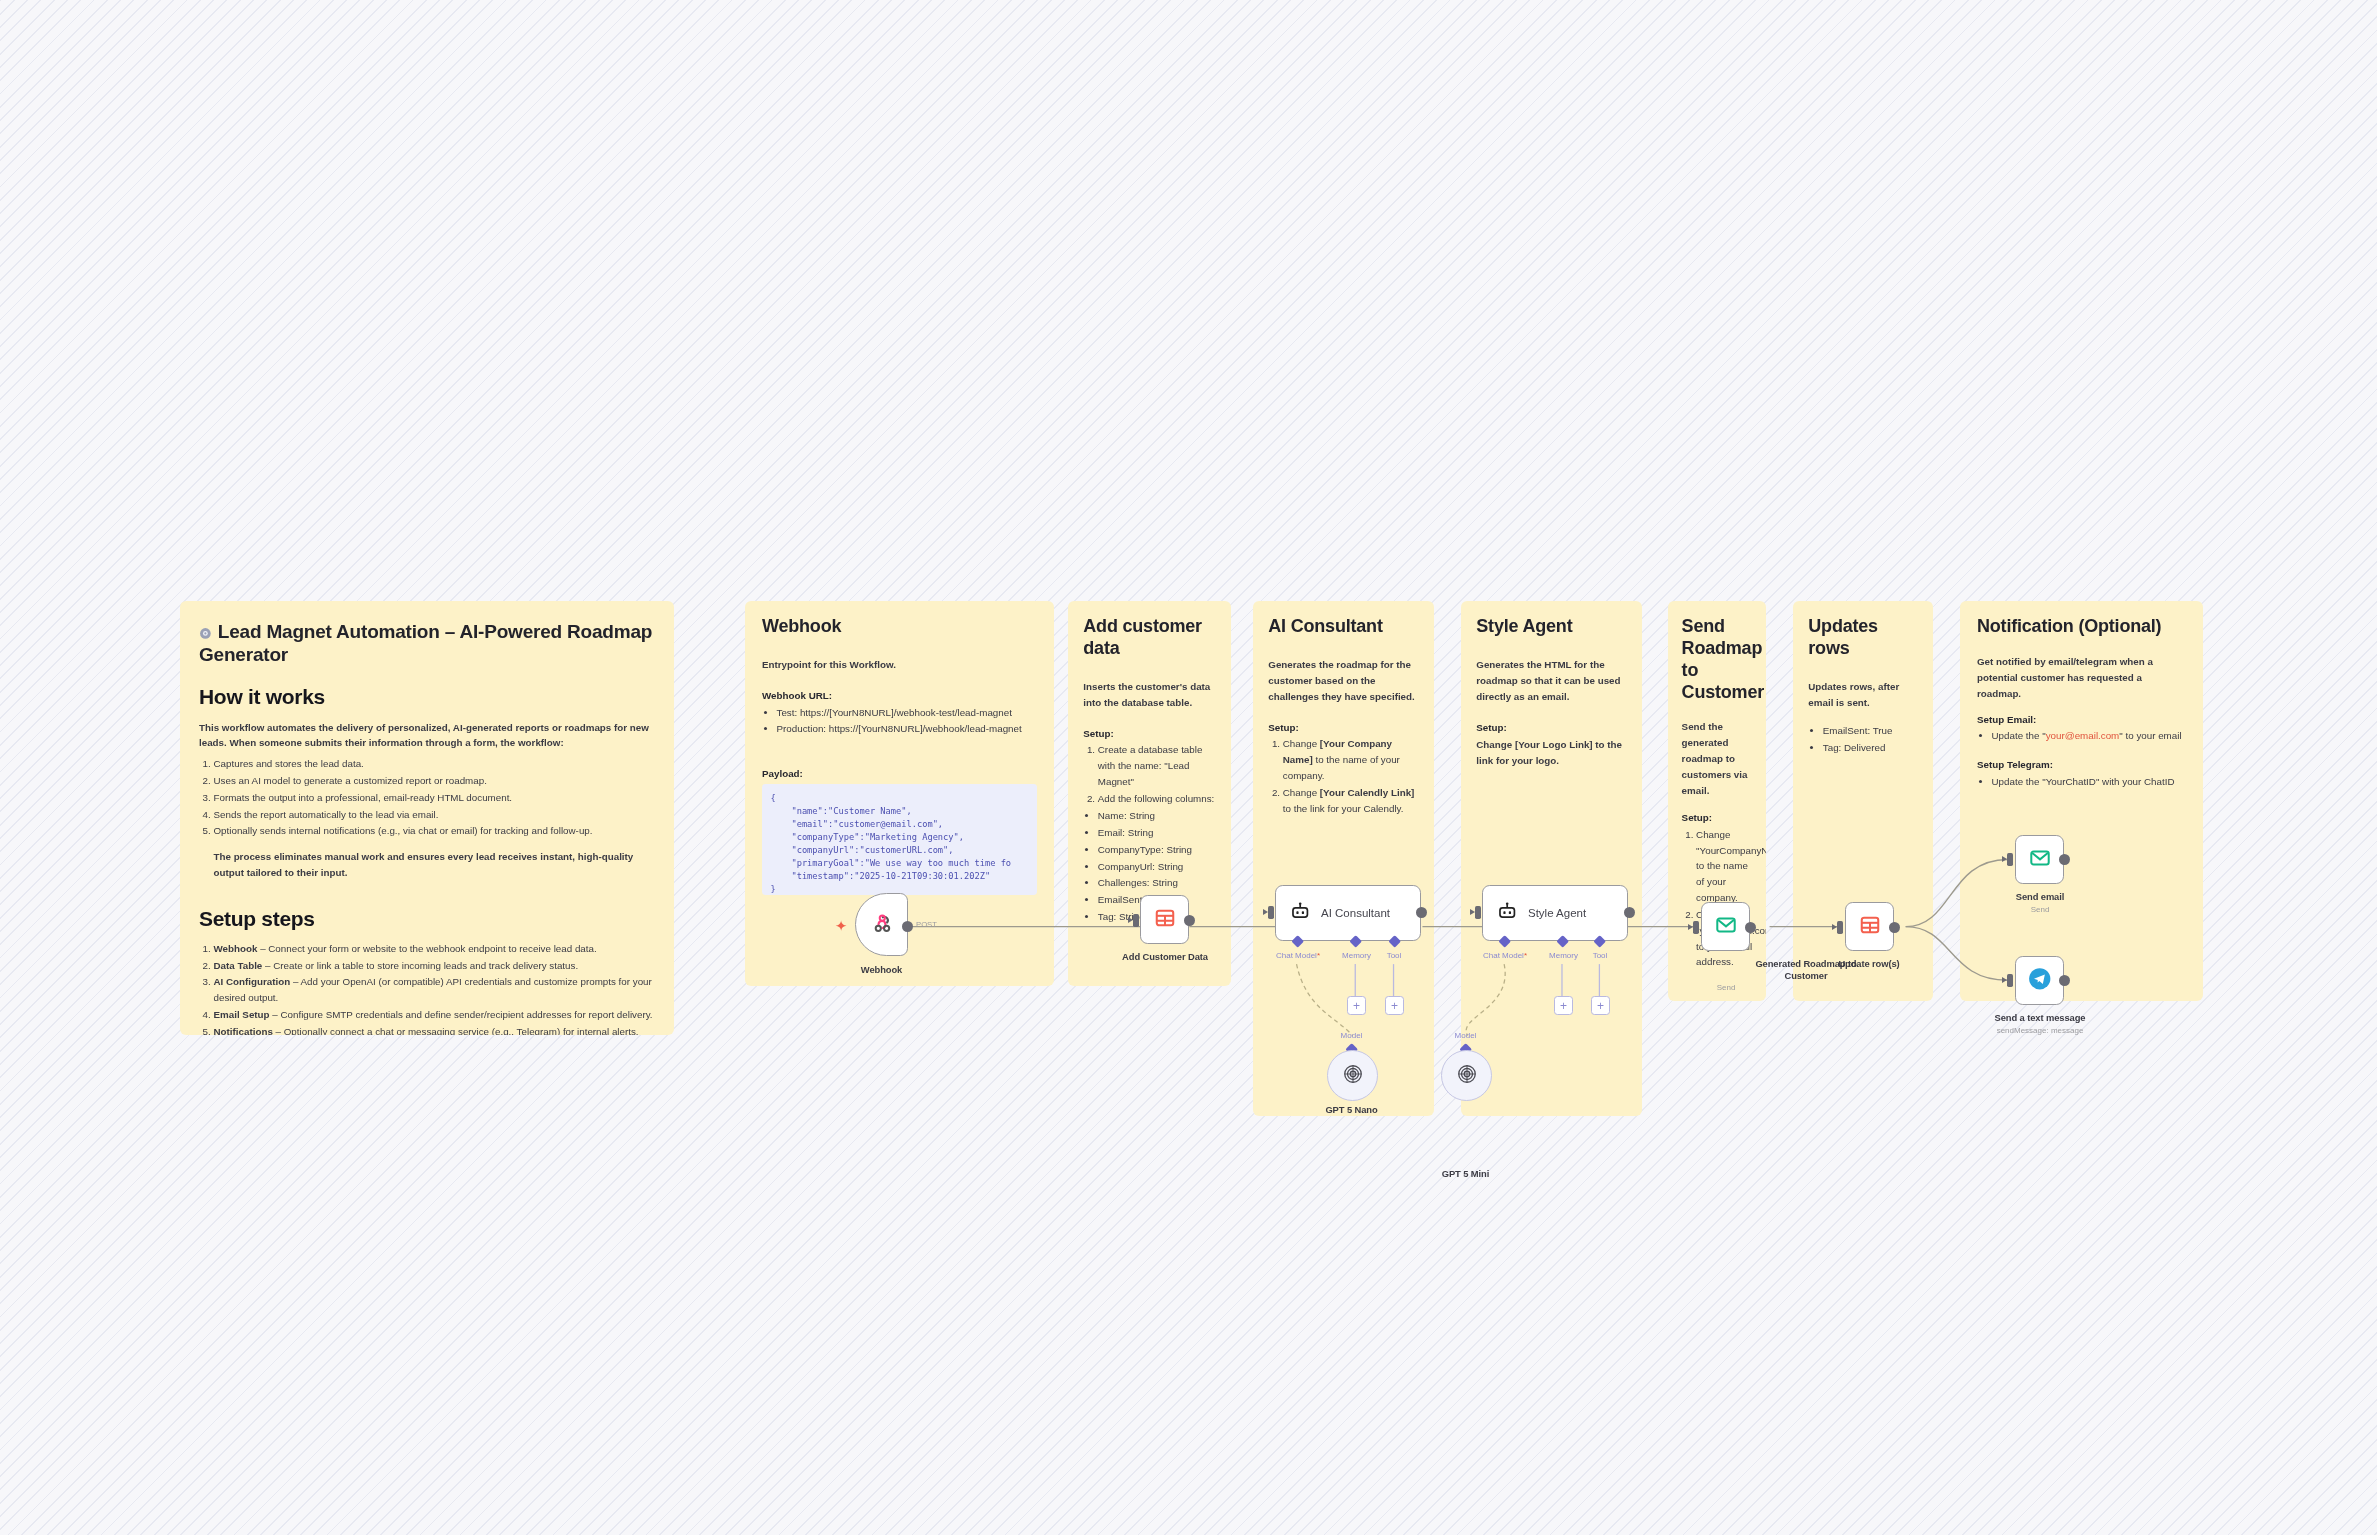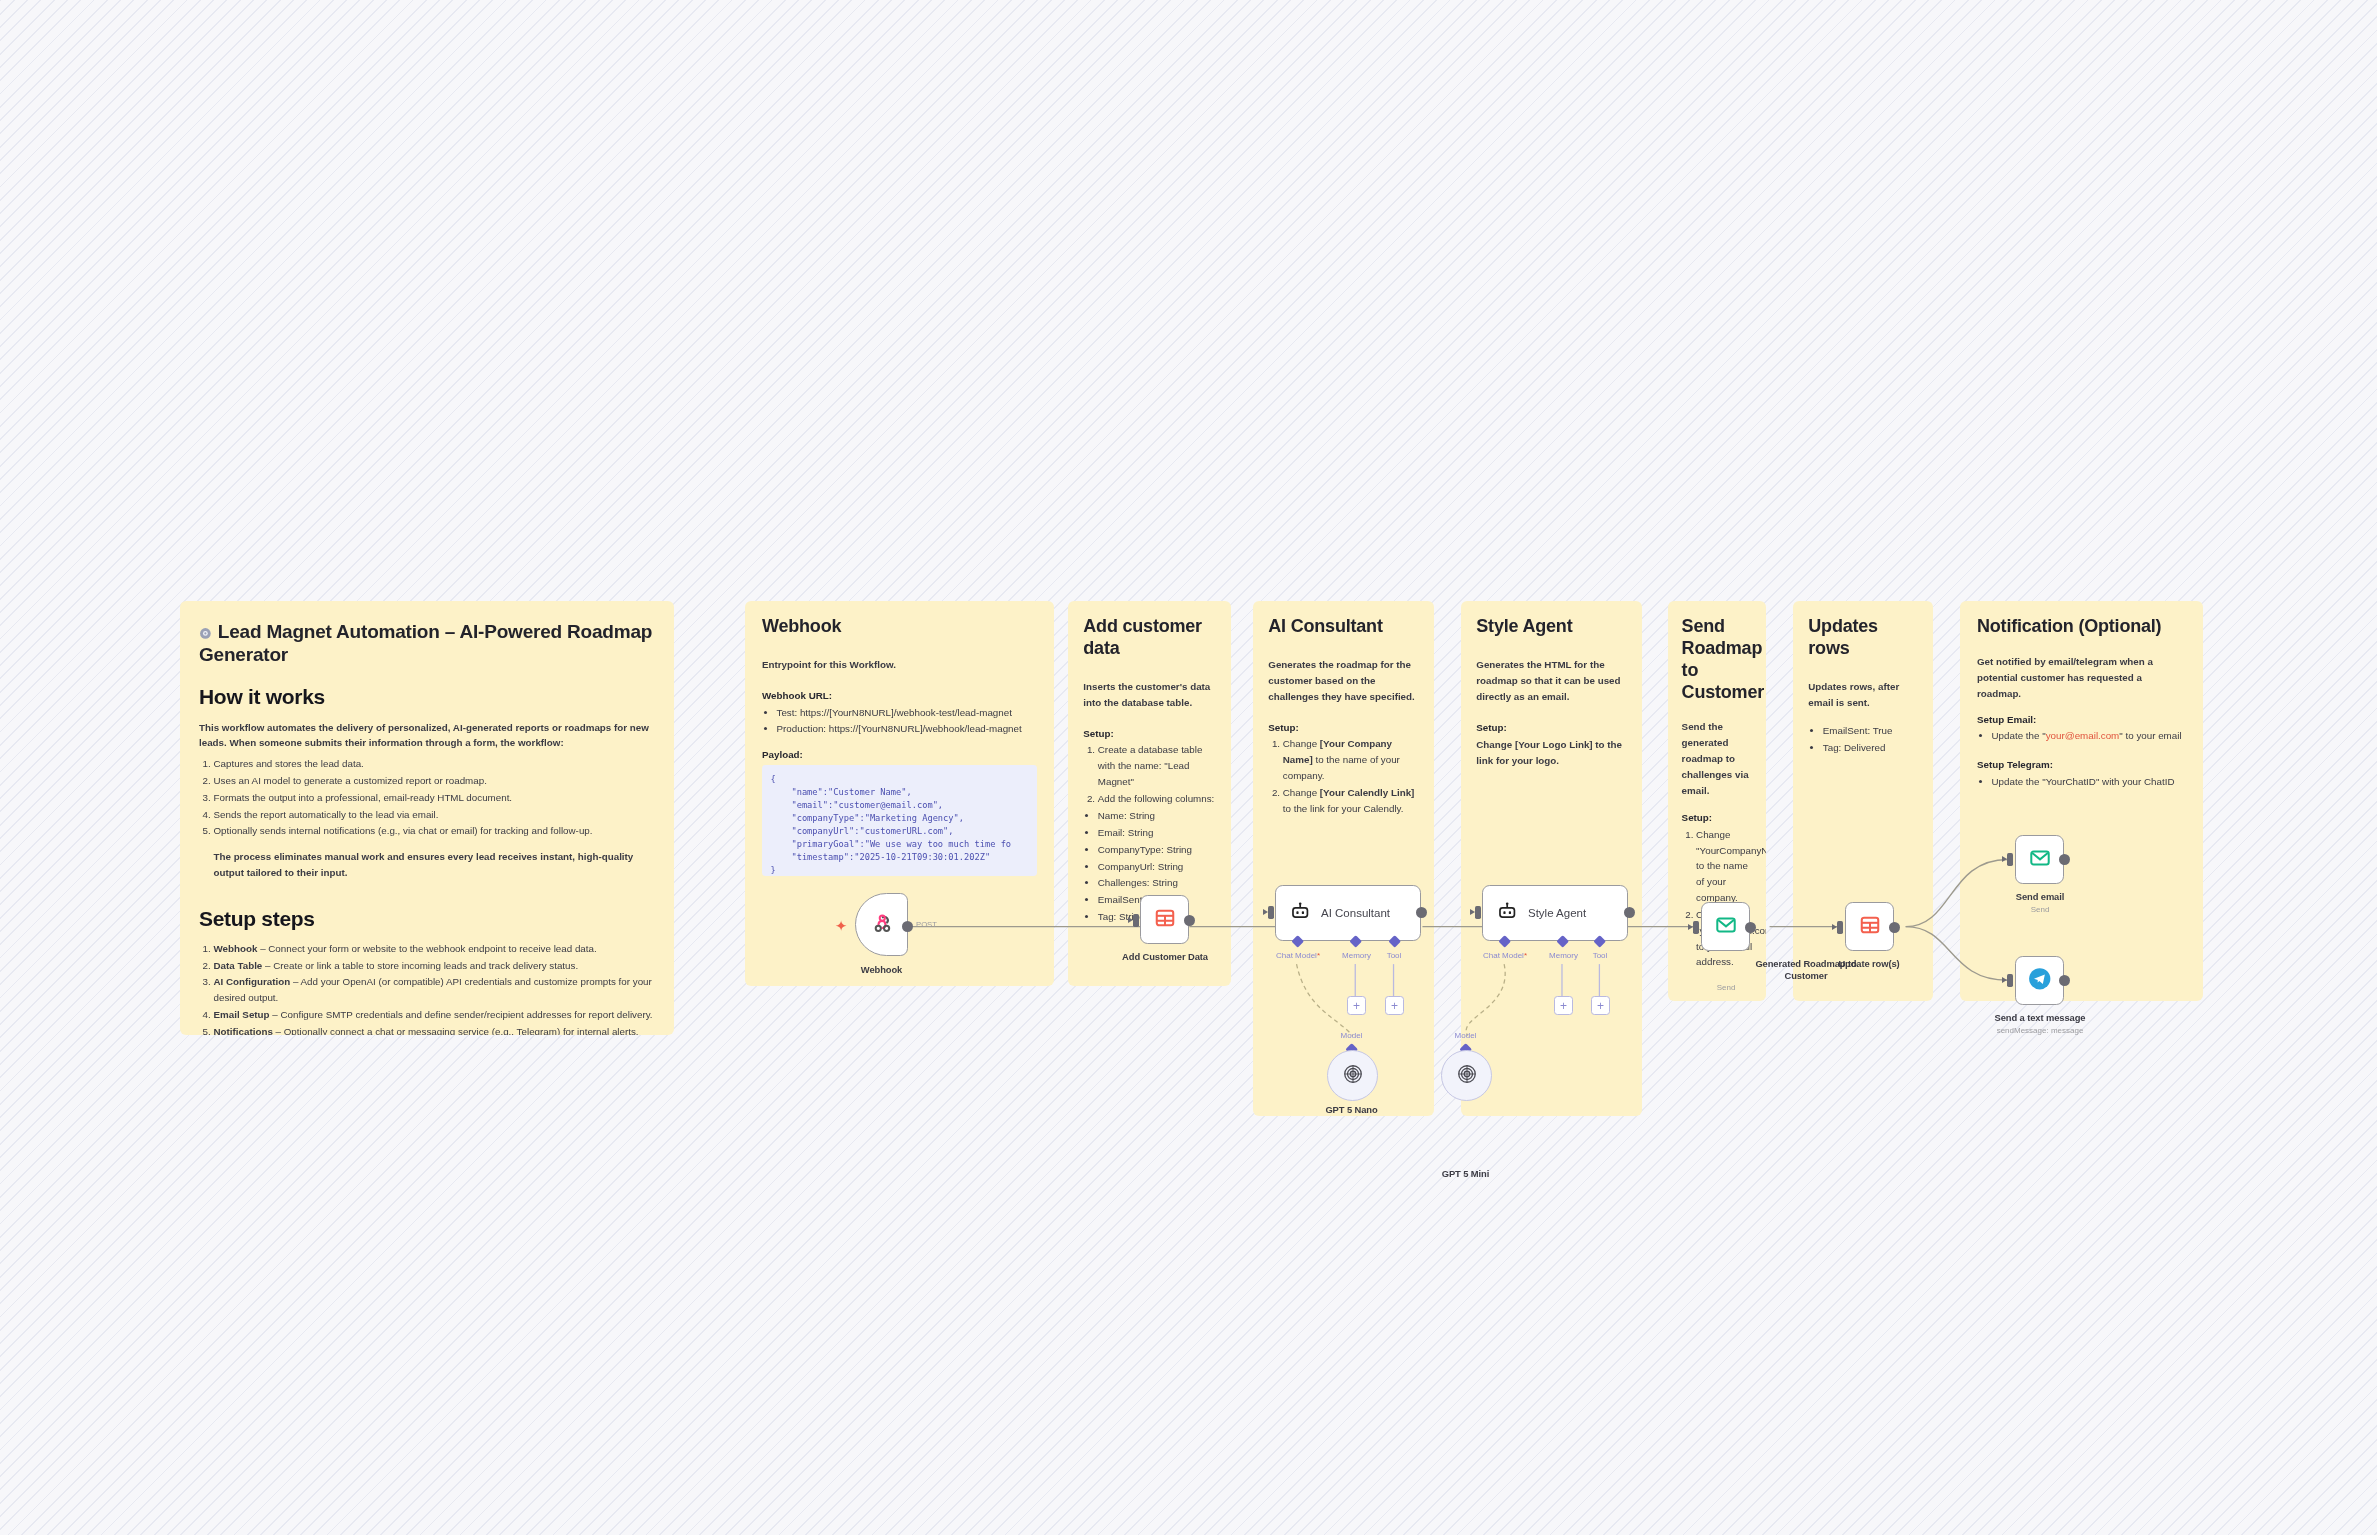--- a/index.html
+++ b/index.html
@@ -170,21 +170,21 @@
   </div>
 
   <div class="sticky" style="left:745px;top:601px;width:309px;height:385px;padding:15.3px 17px;">
     <div class="s-title" style="margin-bottom:19px;">Webhook</div>
     <p class="s-p">Entrypoint for this Workflow.</p>
     <p class="s-label" style="margin-top:17px;">Webhook URL:</p>
     <ul class="s-list">
       <li>Test: https://[YourN8NURL]/webhook-test/lead-magnet</li>
       <li>Production: https://[YourN8NURL]/webhook/lead-magnet</li>
     </ul>
-    <p class="s-label" style="margin-top:12px;">Payload:</p>
+    <p class="s-label" style="margin-top:31px;">Payload:</p>
     <div class="code" style="margin-top:5.1px;height:95px;">{
     "name":"Customer Name",
     "email":"customer@email.com",
     "companyType":"Marketing Agency",
     "companyUrl":"customerURL.com",
     "primaryGoal":"We use way too much time fo
     "timestamp":"2025-10-21T09:30:01.202Z"
 }</div>
   </div>
 
@@ -221,21 +221,21 @@
     <div class="s-title" style="margin-bottom:19px;">Style Agent</div>
     <p class="s-p">Generates the HTML for the roadmap so that it can be used directly as an email.</p>
     <p class="s-label" style="margin-top:17px;">Setup:</p>
     <p class="s-p" style="margin-top:4.3px;">
       <span>Change </span><b>[Your Logo Link]</b><span> to the link for your logo.</span>
     </p>
   </div>
 
   <div class="sticky" style="left:1668px;top:601px;width:98px;height:400px;padding:15.3px 13.6px;">
     <div class="s-title" style="margin-bottom:15.3px;">Send Roadmap to Customer</div>
-    <p class="s-p">Send the generated roadmap to challenges via email.</p>
+    <p class="s-p">Send the generated roadmap to customers via email.</p>
     <p class="s-label" style="margin-top:13.6px;">Setup:</p>
     <ol class="s-list">
       <li>Change "YourCompanyName" to the name of your company.</li>
       <li>Change "your@email.com" to your email address.</li>
     </ol>
   </div>
 
   <div class="sticky" style="left:1793px;top:601px;width:140px;height:400px;padding:15.3px 15.3px;">
     <div class="s-title" style="margin-bottom:19px;">Updates rows</div>
     <p class="s-p">Updates rows, after email is sent.</p>

